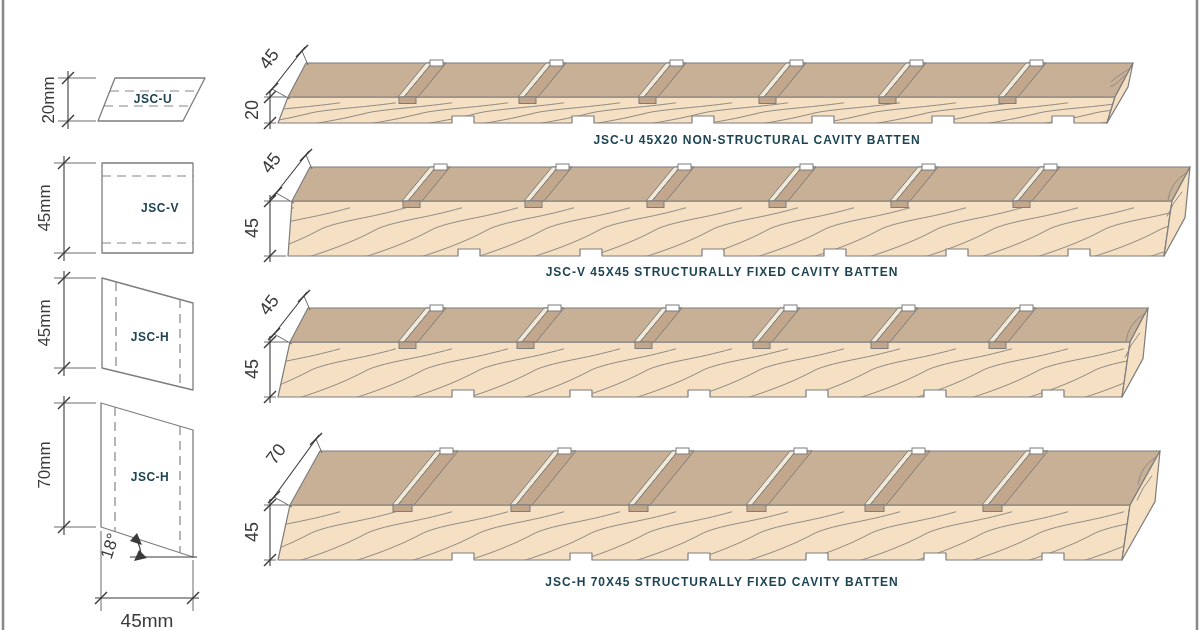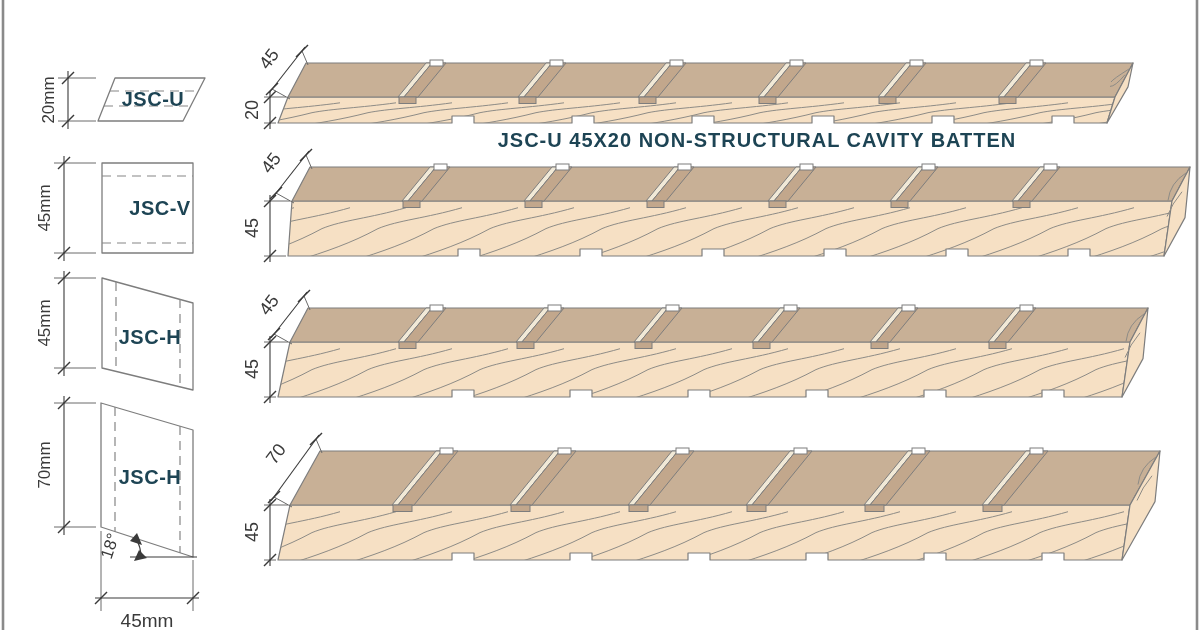--- a/index.html
+++ b/index.html
@@ -16,25 +16,25 @@
     position:absolute;transform:translate(-50%,-50%);
     font-size:17px;color:var(--dim);white-space:nowrap;line-height:1;
   }
   .rot90{transform:translate(-50%,-50%) rotate(-90deg);}
   .rot53{transform:translate(-50%,-50%) rotate(-53deg);}
   .rot72{transform:translate(-50%,-50%) rotate(-72deg);}
   .num{font-size:18px;}
   .big{font-size:19px;}
   .cs-code{
     position:absolute;transform:translate(-50%,-50%);
-    font-size:20px;font-weight:700;letter-spacing:.5px;color:var(--teal);white-space:nowrap;
+    font-size:12px;font-weight:700;letter-spacing:.5px;color:var(--teal);white-space:nowrap;
   }
   .caption{
     position:absolute;transform:translate(-50%,-50%);
-    font-size:20px;font-weight:700;letter-spacing:1px;color:var(--teal);white-space:nowrap;
+    font-size:12px;font-weight:700;letter-spacing:1px;color:var(--teal);white-space:nowrap;
   }
 </style>
 </head>
 <body>
 
 <div class="stage">
   <svg id="diagram" viewBox="0 0 1200 630">
       <line x1="3" y1="0" x2="3" y2="630" stroke="#8a8a8a" stroke-width="2.6"></line>
       <line x1="1197" y1="0" x2="1197" y2="630" stroke="#8a8a8a" stroke-width="2.6"></line>
       <g>
@@ -364,13 +364,15 @@
   <div class="lbl num rot53" style="left:269px;top:59px">45</div>
   <div class="lbl num rot90" style="left:252px;top:110px">20</div>
   <div class="lbl num rot53" style="left:271px;top:163px">45</div>
   <div class="lbl num rot90" style="left:252px;top:228px">45</div>
   <div class="lbl num rot53" style="left:269px;top:305px">45</div>
   <div class="lbl num rot90" style="left:252px;top:369px">45</div>
   <div class="lbl num rot53" style="left:276px;top:454px">70</div>
   <div class="lbl num rot90" style="left:252px;top:532px">45</div>
 
   <div class="caption" style="left:757px;top:140px">JSC-U 45X20 NON-STRUCTURAL CAVITY BATTEN</div>
+  <div class="caption" style="left:722px;top:272px">JSC-V 45X45 STRUCTURALLY FIXED CAVITY BATTEN</div>
+  <div class="caption" style="left:722px;top:582px">JSC-H 70X45 STRUCTURALLY FIXED CAVITY BATTEN</div>
 </div>
 
 </body></html>

